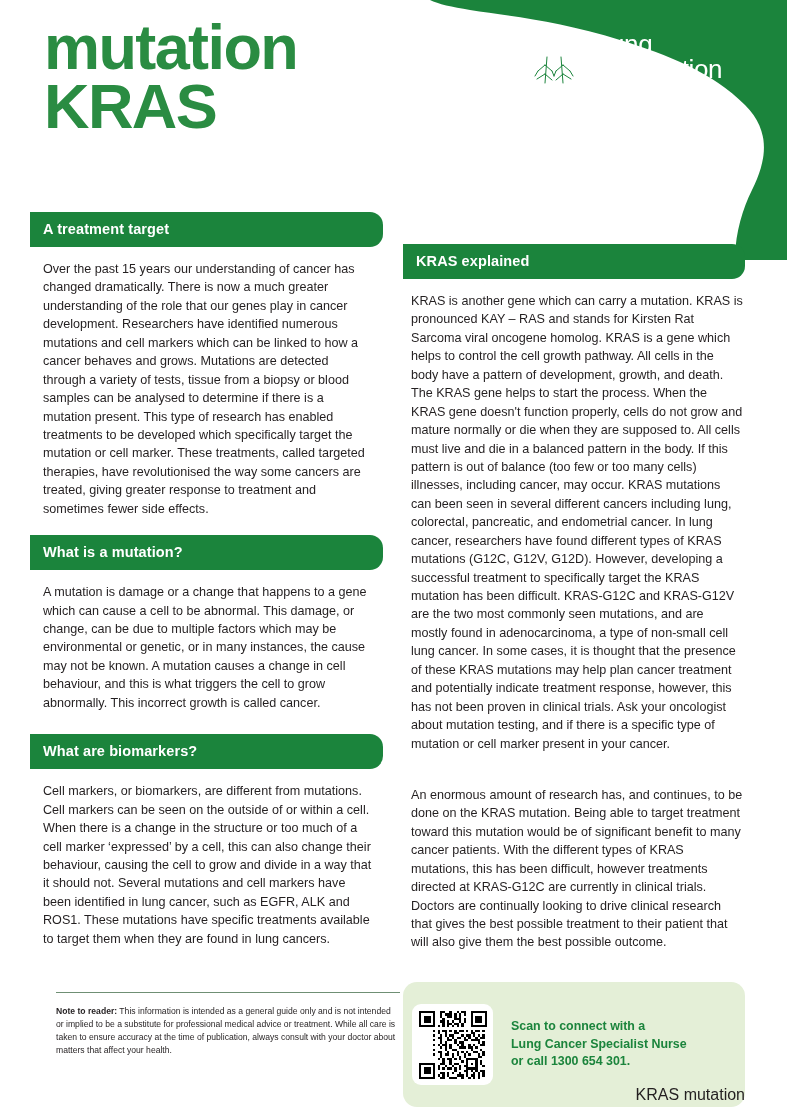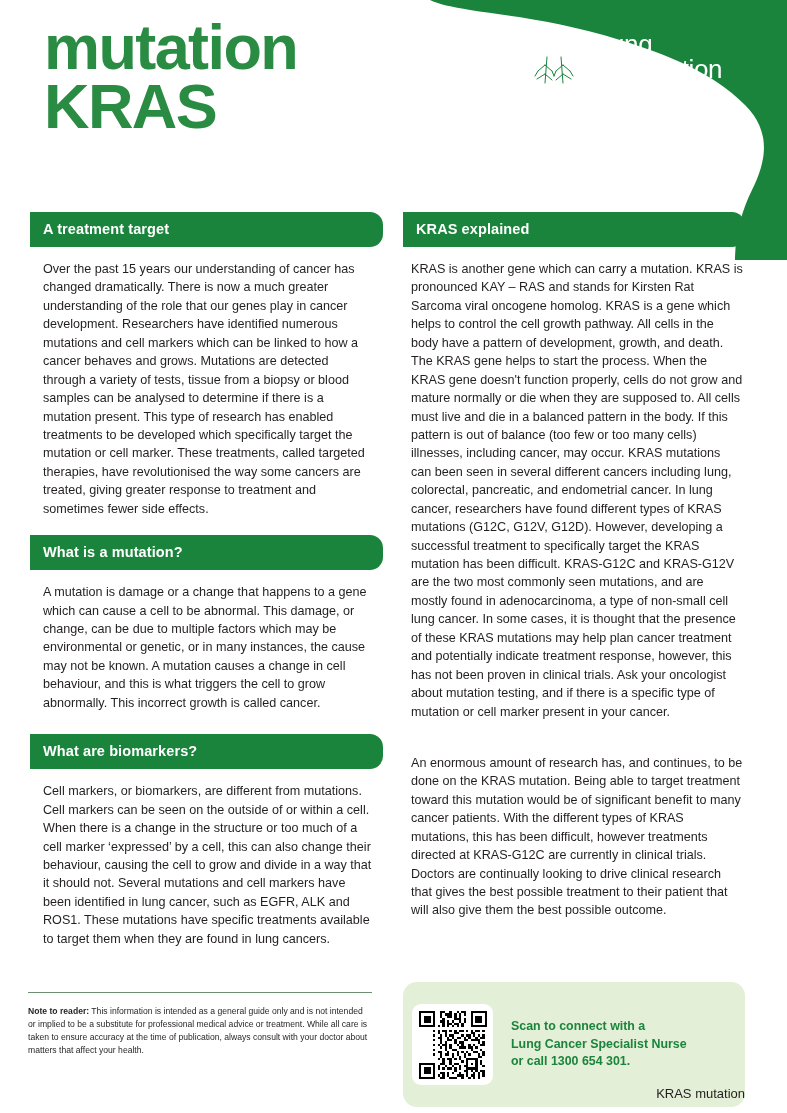--- a/index.html
+++ b/index.html
@@ -70,21 +70,21 @@
   .logo-words .w2 { font-size: 26px; }
   .logo-words .w3 { font-size: 23px; }
 
   
   .col {
     position: absolute;
     top: 212px;
     z-index: 3;
   }
   .col-left  { left: 30px;  width: 353px; }
-  .col-right { left: 403px; width: 342px; }
+  .col-right { left: 403px; width: 342px; margin-top: 32px; }
 
   .section { margin-bottom: 14px; }
 
   .section-head {
     background: #1b843c;
     color: #ffffff;
     font-size: 14.5px;
     font-weight: bold;
     letter-spacing: 0.1px;
     padding: 9px 0 10px 13px;
@@ -110,21 +110,21 @@
   
   .sec-treatment   { margin-bottom: 17px; }
   .sec-mutation    { margin-bottom: 22px; }
   .sec-biomarkers  { margin-bottom: 0; }
   .sec-kras        { margin-bottom: 20px; }
   .sec-future      { margin-bottom: 0; }
 
   
   .footer-left {
     position: absolute;
-    left: 28px;
+    left: 56px;
     top: 992px;
     width: 344px;
     z-index: 3;
   }
   .rule {
     height: 1px;
     background: #6f8f74;
     margin-bottom: 12px;
   }
   .note {
@@ -172,21 +172,21 @@
     font-weight: bold;
     line-height: 1.42;
   }
   .scan-text span { display: block; }
 
   .doc-footer {
     position: absolute;
     right: 42px;
     top: 1086px;
     color: #231f20;
-    font-size: 13px;
+    font-size: 16px;
     z-index: 3;
   }
 </style>
 </head>
 <body>
 
 <div class="page">
 
   <svg class="header-art" viewBox="0 0 787 260" preserveAspectRatio="none">
     <path d="M430 0 H787 V260 H735

